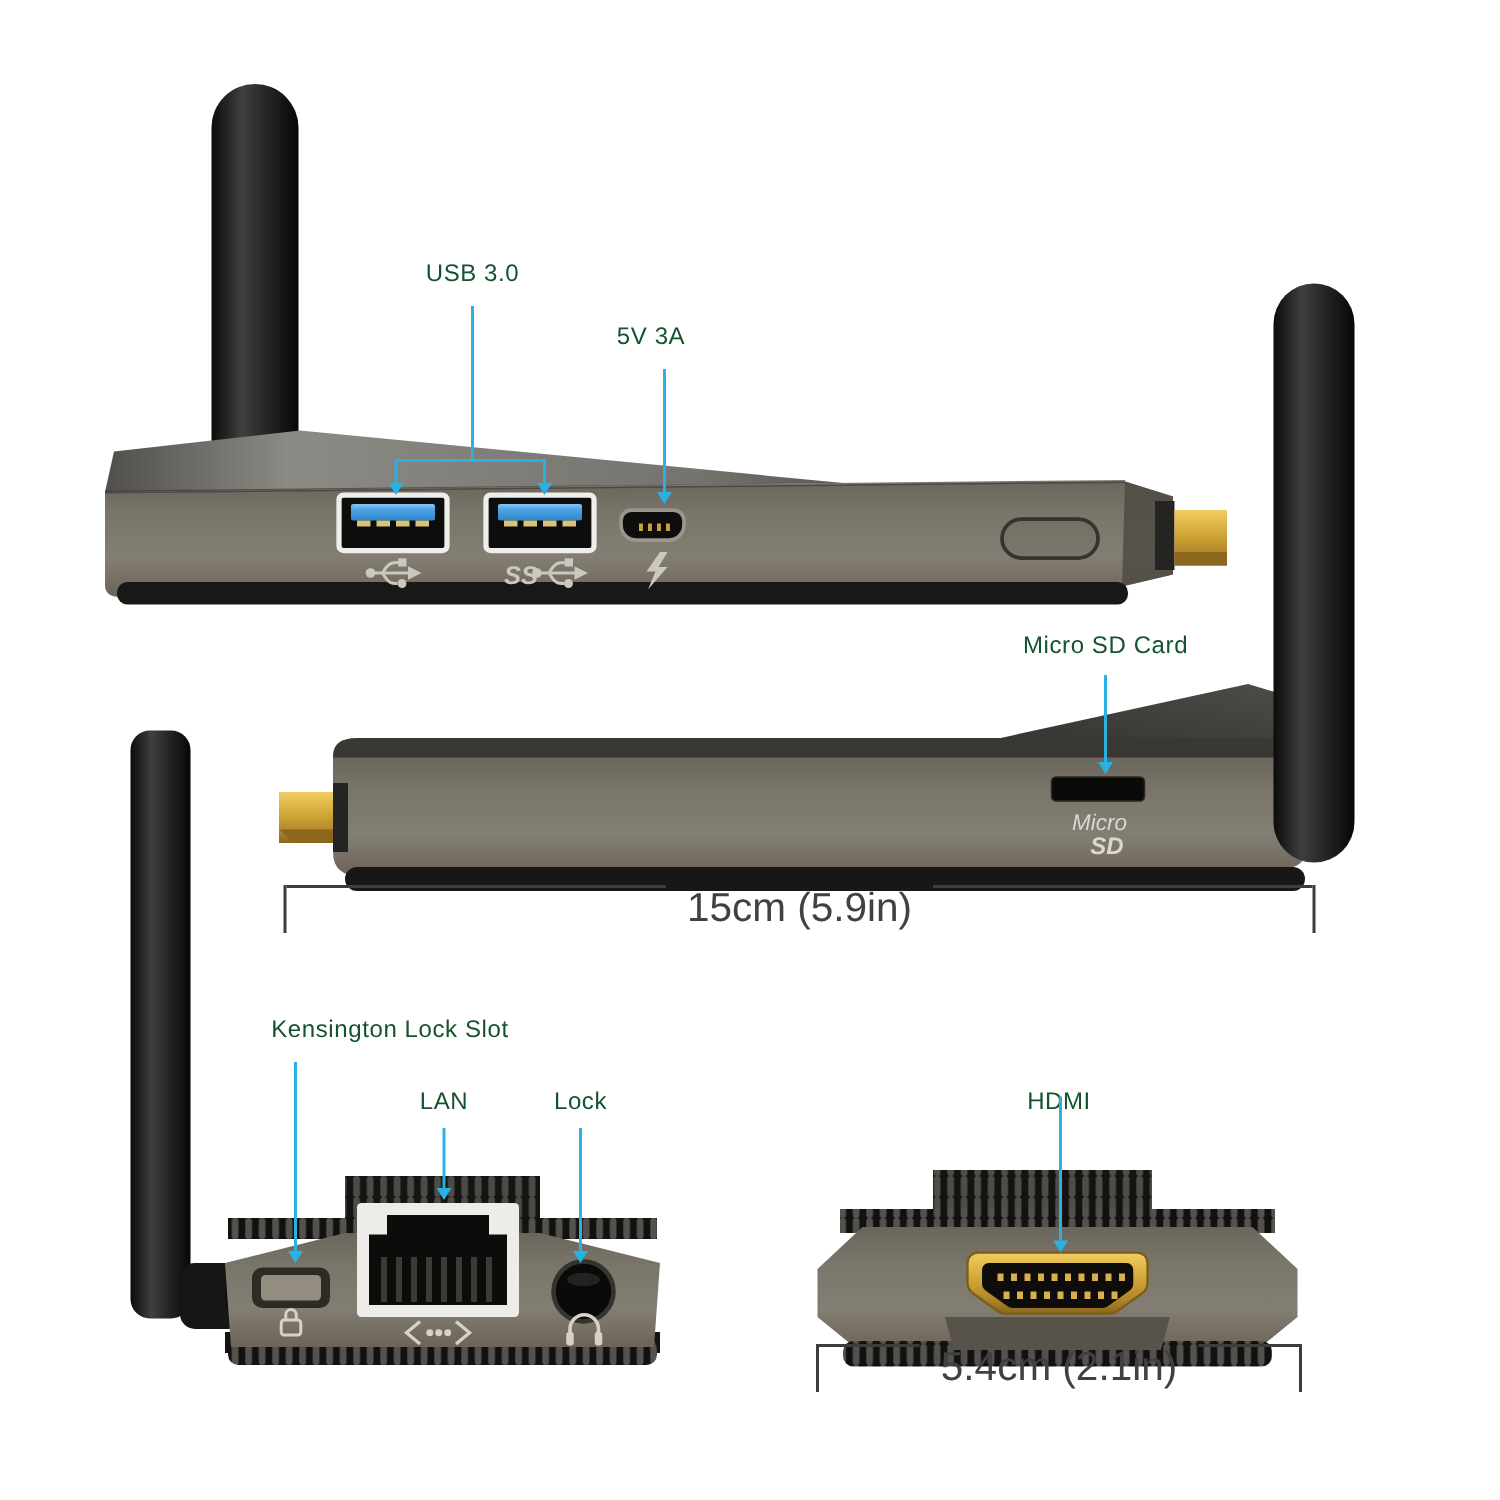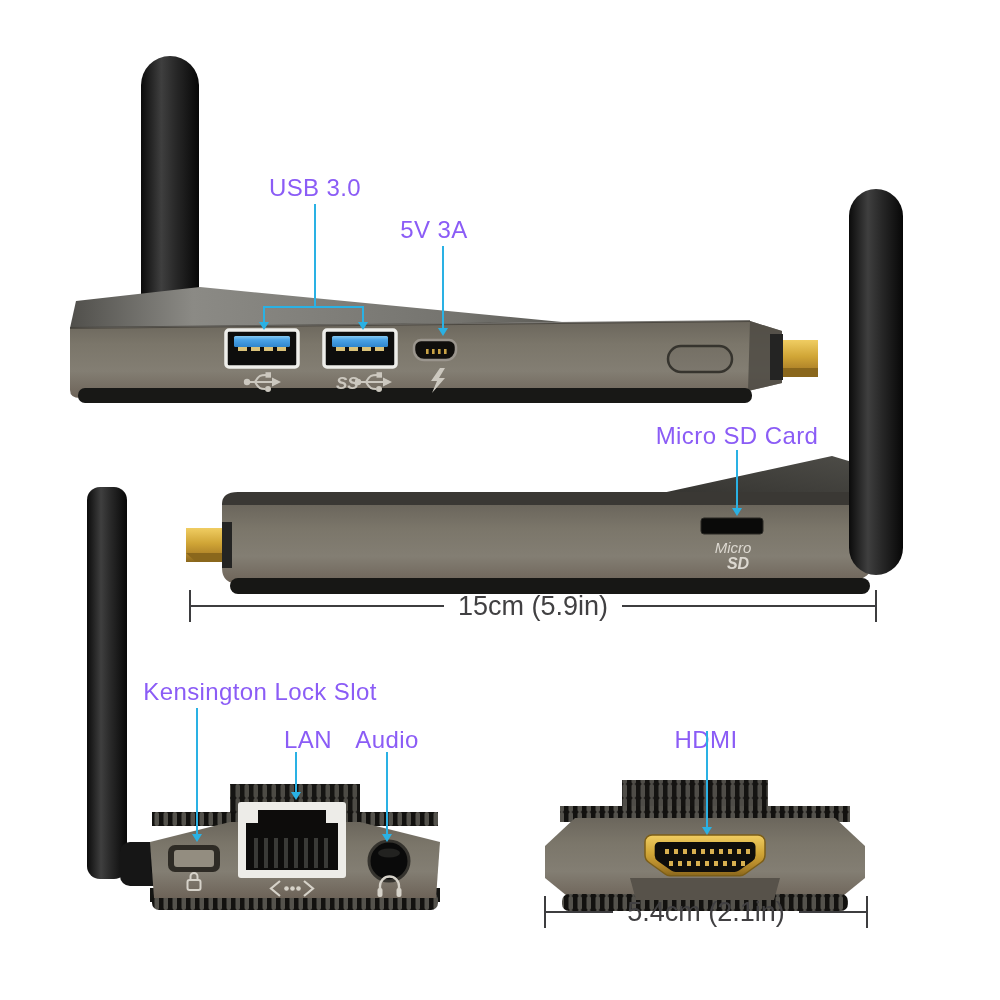--- a/index.html
+++ b/index.html
@@ -1,25 +1,25 @@
 <!DOCTYPE html>
 <html><head>
 <meta charset="utf-8">
 <style>
   html,body{margin:0;padding:0;background:#ffffff;}
   #stage{position:relative;width:1000px;height:1000px;background:#ffffff;overflow:hidden;
          font-family:"Liberation Sans", sans-serif;}
-  .lbl{position:absolute;transform:translateX(-50%);font-size:24px;color:#8b5cf6;
+  .lbl{position:absolute;transform:translateX(-50%);font-size:16px;color:#14532d;
        white-space:nowrap;letter-spacing:.4px;}
   .cline{position:absolute;width:2px;background:#2ab1e4;transform:translateX(-50%);}
   .cbar{position:absolute;height:2px;background:#2ab1e4;}
   .carrow{position:absolute;width:0;height:0;border-left:5px solid transparent;
           border-right:5px solid transparent;border-top:8px solid #2ab1e4;
           transform:translateX(-50%);}
-  .dim{position:absolute;display:flex;align-items:center;color:#414042;font-size:27px;}
+  .dim{position:absolute;display:flex;color:#414042;font-size:27px;}
   .dim .tick{width:2px;height:32px;background:#3d3d3f;}
   .dim .seg{flex:1;height:2px;background:#3d3d3f;}
   .dim .txt{margin:0 14px;white-space:nowrap;}
   svg{position:absolute;left:0;top:0;}
   svg text{font-family:"Liberation Sans", sans-serif;}
 </style>
 </head>
 <body>
 
 <div id="stage">
@@ -221,22 +221,22 @@
           <rect x="741" y="861" width="4" height="5"></rect>
         </g>
       </g>
     </g>
   </svg>
 
   <div class="lbl" style="left:315px;top:174px">USB 3.0</div>
   <div class="lbl" style="left:434px;top:216px">5V 3A</div>
   <div class="lbl" style="left:737px;top:422px">Micro SD Card</div>
   <div class="lbl" style="left:260px;top:678px">Kensington Lock Slot</div>
-  <div class="lbl" style="left:308px;top:726px">LAN</div>
-  <div class="lbl" style="left:387px;top:726px">Audio</div>
+  <div class="lbl" style="left:296px;top:726px">LAN</div>
+  <div class="lbl" style="left:387px;top:726px">Lock</div>
   <div class="lbl" style="left:706px;top:726px">HDMI</div>
 
   <div>
     <div class="cline" style="left:315px;top:204px;height:102px"></div>
     <div class="cbar" style="left:263px;top:306px;width:101px"></div>
     <div class="cline" style="left:264px;top:306px;height:16px"></div>
     <div class="carrow" style="left:264px;top:322px"></div>
     <div class="cline" style="left:363px;top:306px;height:16px"></div>
     <div class="carrow" style="left:363px;top:322px"></div>
   </div>

